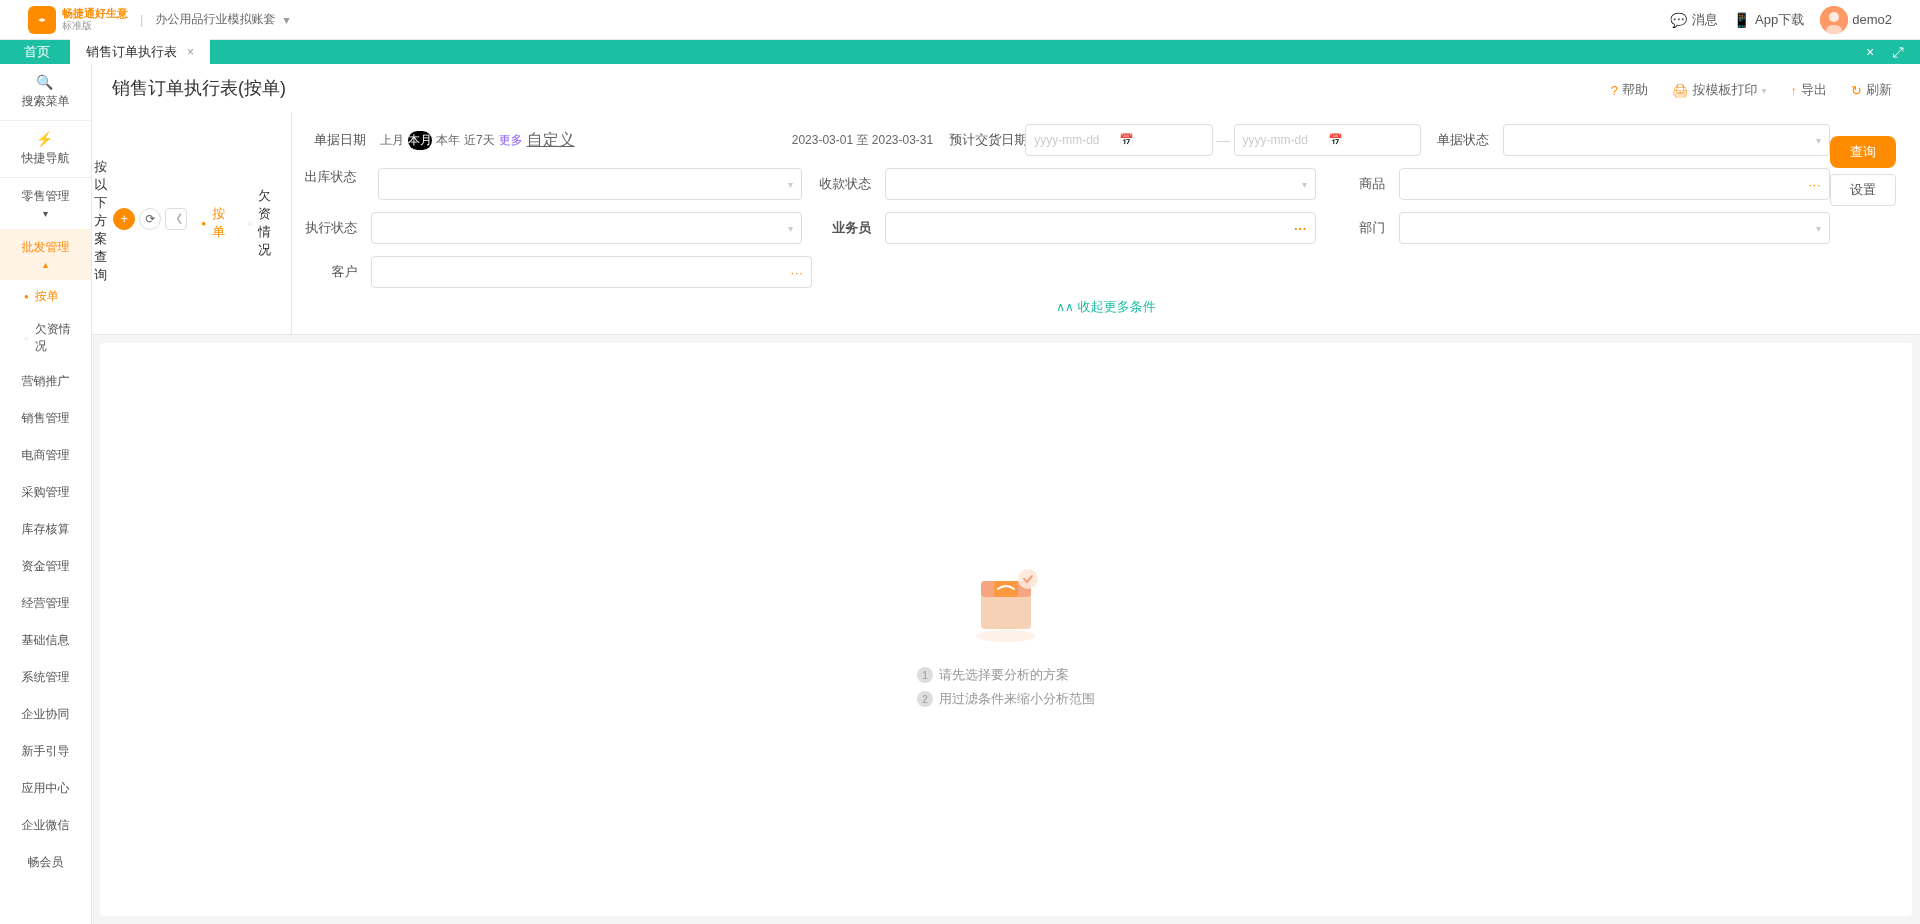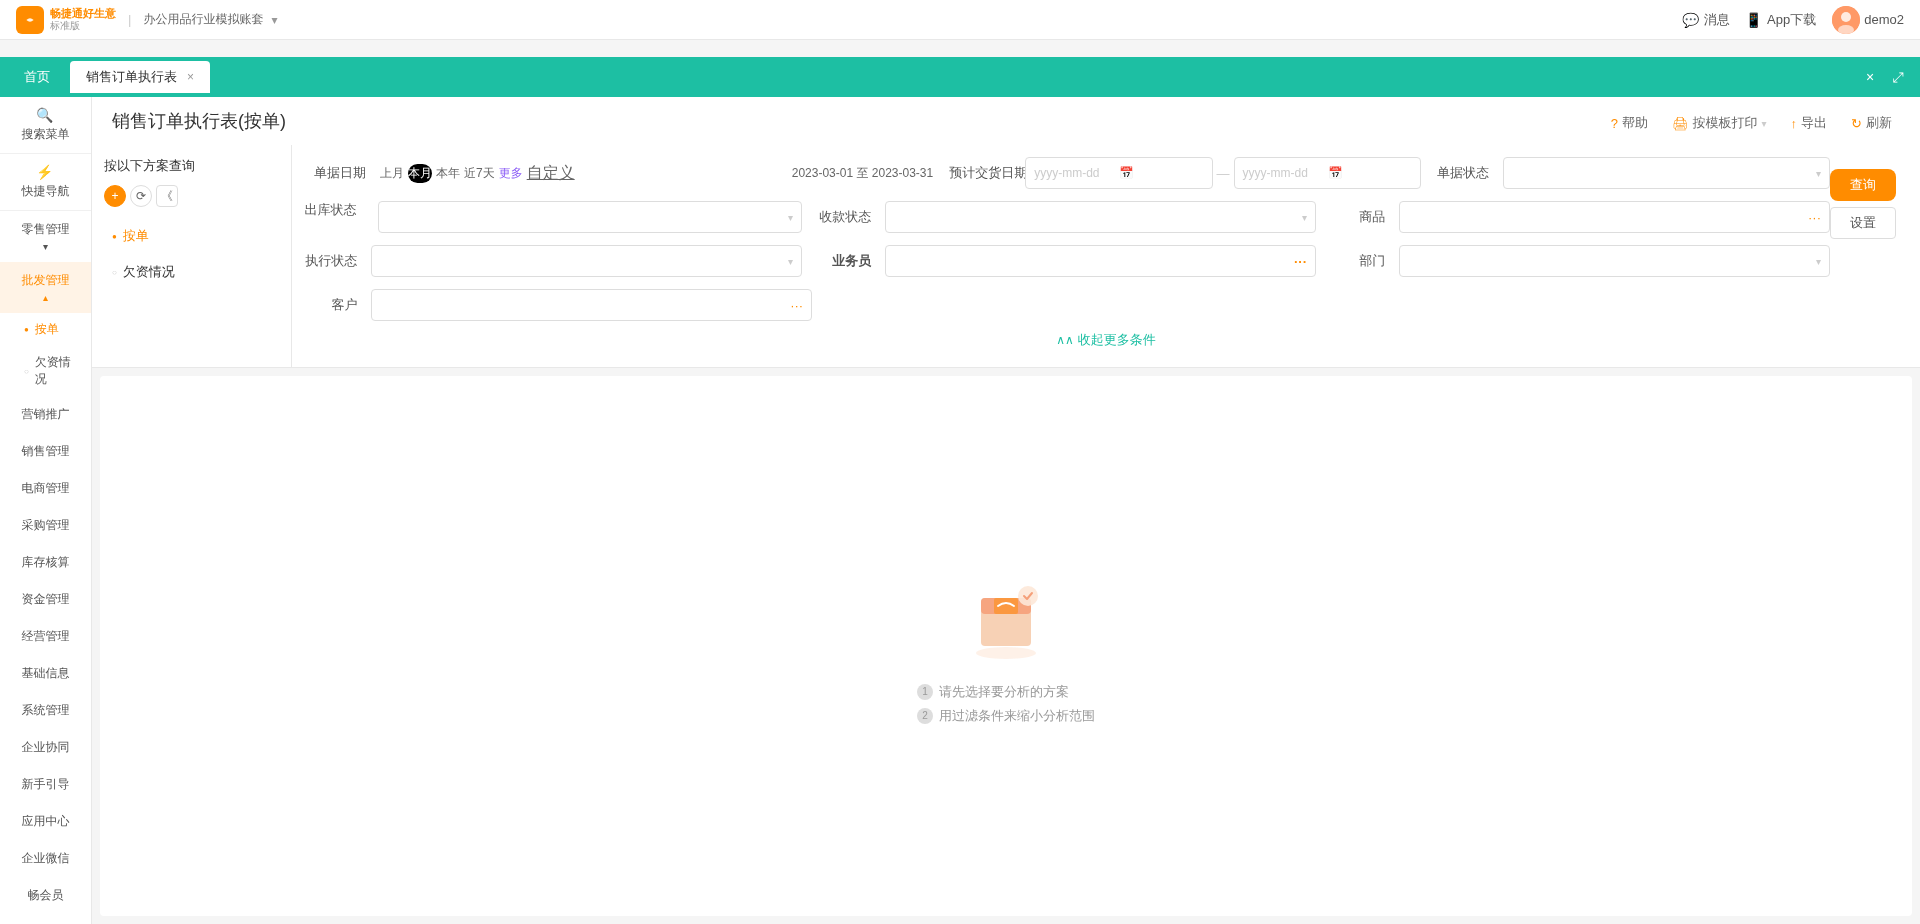--- a/index.html
+++ b/index.html
@@ -1,28 +1,28 @@
 <!DOCTYPE html>
 <html><head>
   <meta charset="utf-8">
   <style>
     * { box-sizing: border-box; margin: 0; padding: 0; }
     body { font-family: "Microsoft YaHei", "PingFang SC", sans-serif; font-size: 13px; background: #f5f5f5; color: #333; display: flex; flex-direction: column; height: 924px; overflow: hidden; }
 
     
-    .top-bar { height: 40px; background: #fff; display: flex; align-items: center; padding: 0 16px; border-bottom: 1px solid #e8e8e8; justify-content: space-between; }
+    .top-bar { height: 40px; background: #fff; display: flex; align-items: center; padding: 0 28px; border-bottom: 1px solid #e8e8e8; justify-content: space-between; }
     .top-bar-left { display: flex; align-items: center; gap: 8px; }
     .logo-area { display: flex; align-items: center; gap: 6px; }
     .logo-icon { width: 28px; height: 28px; background: #ff8c00; border-radius: 6px; display: flex; align-items: center; justify-content: center; color: #fff; font-size: 12px; font-weight: bold; }
     .top-bar-right { display: flex; align-items: center; gap: 16px; font-size: 13px; color: #555; }
     .top-bar-action { display: flex; align-items: center; gap: 4px; cursor: pointer; }
     .avatar { width: 28px; height: 28px; border-radius: 50%; background: #ff9966; display: flex; align-items: center; justify-content: center; color: #fff; font-size: 11px; overflow: hidden; }
 
     
-    .tab-bar { height: 40px; background: #1dbfa3; display: flex; align-items: center; padding: 0 0 0 8px; gap: 4px; margin-top: 17px; }
+    .tab-bar { height: 24px; background: #1dbfa3; display: flex; align-items: center; padding: 0 0 0 8px; gap: 4px; }
     .tab-item { height: 32px; padding: 0 16px; border-radius: 4px 4px 0 0; display: flex; align-items: center; gap: 6px; cursor: pointer; font-size: 13px; color: rgba(255,255,255,0.85); background: transparent; }
     .tab-item.active { background: #fff; color: #333; }
     .tab-close { font-size: 12px; color: #999; margin-left: 4px; cursor: pointer; }
     .tab-home { color: #fff; font-size: 13px; }
     .tab-bar-right { margin-left: auto; display: flex; align-items: center; gap: 8px; padding-right: 12px; }
     .tab-bar-btn { width: 20px; height: 20px; display: flex; align-items: center; justify-content: center; color: #fff; cursor: pointer; font-size: 14px; }
 
     
     .main-layout { display: flex; flex: 1; overflow: hidden; }
 
@@ -43,21 +43,21 @@
 
     
     .empty-state { flex: 1; display: flex; flex-direction: column; align-items: center; justify-content: center; gap: 12px; background: #fff; margin: 8px; border-radius: 4px; }
     .empty-tips { display: flex; flex-direction: column; gap: 6px; }
     .empty-tip { font-size: 13px; color: #999; display: flex; align-items: center; gap: 6px; }
     .tip-num { width: 16px; height: 16px; border-radius: 50%; background: #ddd; display: flex; align-items: center; justify-content: center; font-size: 10px; color: #999; }
 
     .sidebar-menu-item { padding: 10px 0; text-align: center; cursor: pointer; font-size: 12px; color: #555; display: flex; flex-direction: column; align-items: center; gap: 3px; }
     .sidebar-section-divider { border-bottom: 1px solid #f0f0f0; }
 
-    .left-panel { width: 200px; border-right: 1px solid #e8e8e8; padding: 12px; display: flex; flex-direction: column; gap: 6px; }
+    .left-panel { width: 200px; border-right: 1px solid #e8e8e8; padding: 12px; display: flex; flex-direction: row; gap: 6px; justify-content: flex-end; }
     .left-panel-header { font-size: 13px; color: #333; display: flex; align-items: center; gap: 6px; margin-bottom: 4px; }
     .left-panel-actions { display: flex; align-items: center; gap: 4px; margin-bottom: 8px; }
     .icon-btn-circle { width: 22px; height: 22px; border-radius: 50%; border: 1px solid #ddd; display: flex; align-items: center; justify-content: center; cursor: pointer; font-size: 12px; color: #666; background: #fff; }
     .icon-btn-circle.primary { background: #ff8c00; border-color: #ff8c00; color: #fff; }
     .icon-btn-square { width: 22px; height: 22px; border-radius: 4px; border: 1px solid #ddd; display: flex; align-items: center; justify-content: center; cursor: pointer; font-size: 12px; color: #666; background: #fff; }
 
     .main-filters { flex: 1; padding: 12px; }
     .f-label { font-size: 13px; color: #555; width: 70px; text-align: right; padding-right: 8px; white-space: nowrap; }
     .f-select { height: 32px; border: 1px solid #ddd; border-radius: 4px; padding: 0 8px; font-size: 13px; color: #333; display: flex; align-items: center; justify-content: space-between; cursor: pointer; background: #fff; width: 100%; }
     .f-dots { color: #ff8c00; }

